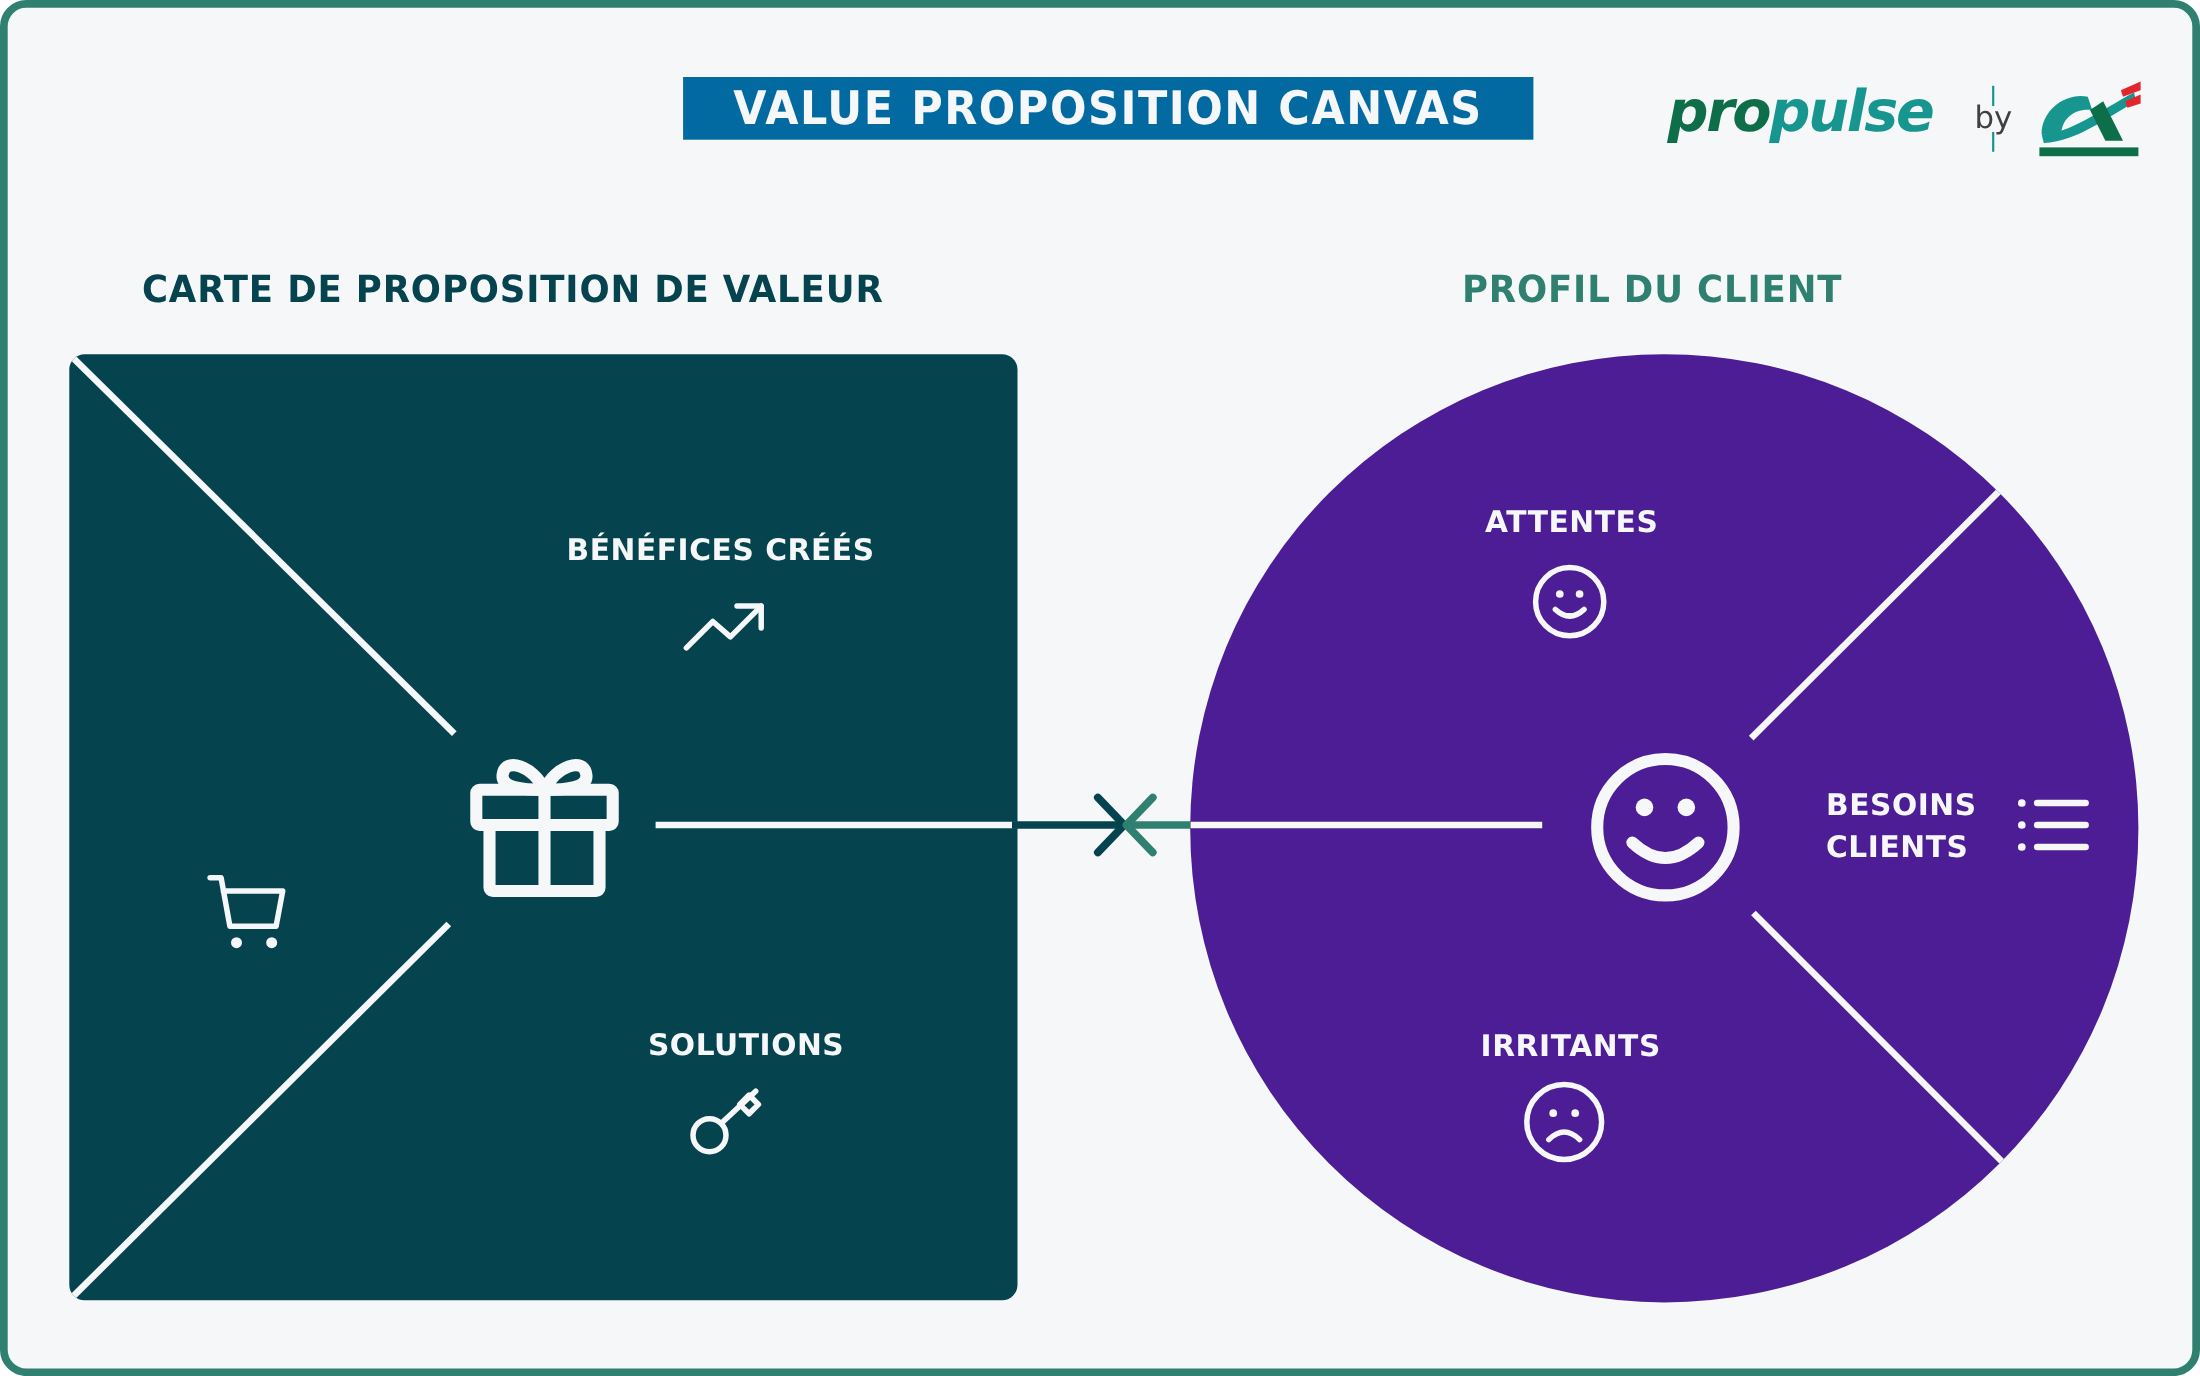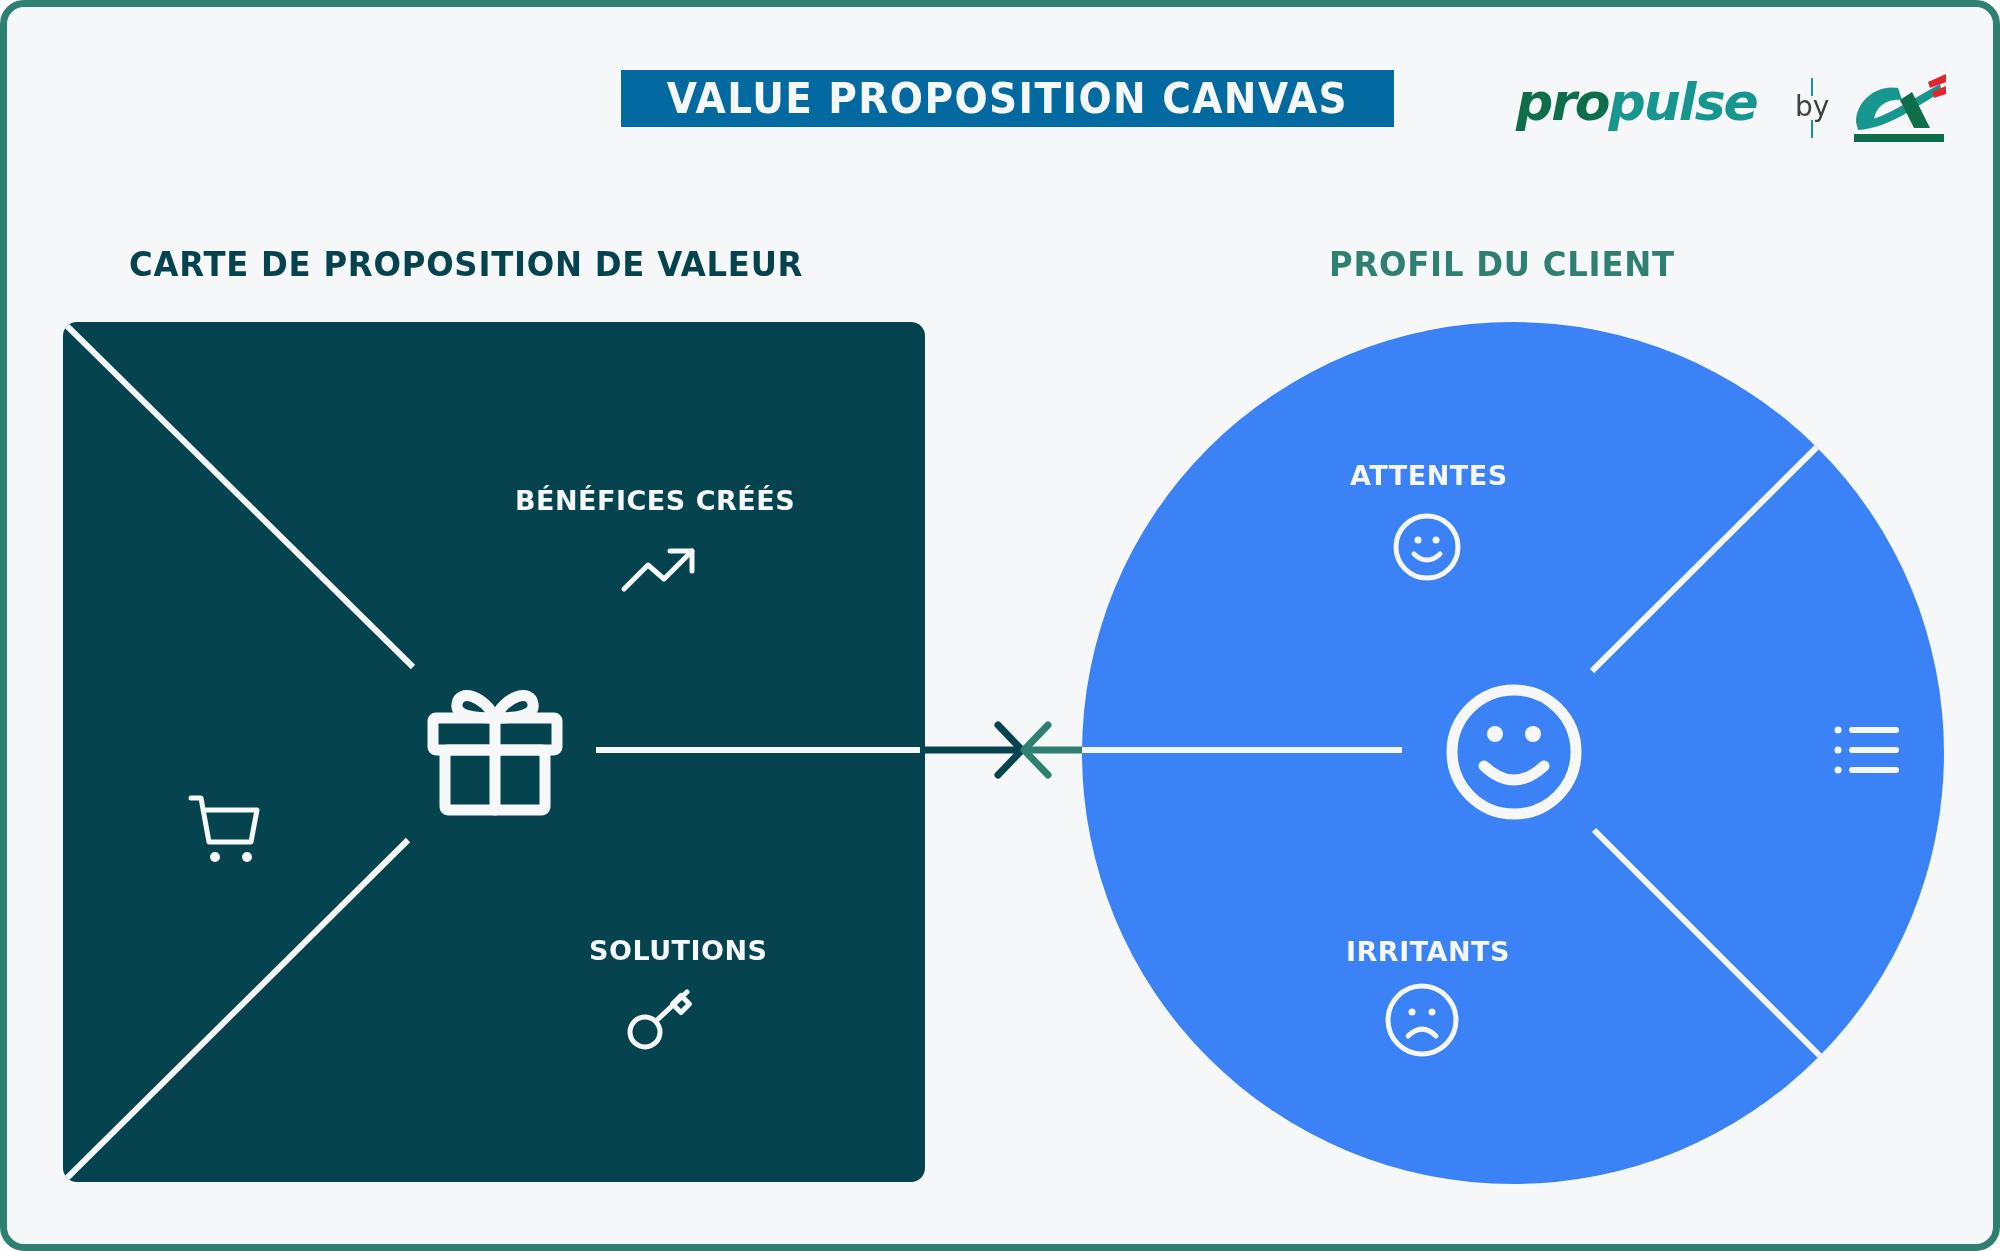--- a/index.html
+++ b/index.html
@@ -35,21 +35,21 @@
   }
   .heading-left { left: 129px; top: 244px; color: #05434f; transform: scaleX(0.95); transform-origin: left; }
   .heading-right { left: 1329px; top: 244px; color: #2f8070; transform: scaleX(0.95); transform-origin: left; }
 
   .square {
     position: absolute; left: 63px; top: 322px; width: 862px; height: 860px;
     background: #05434f; border-radius: 14px; overflow: hidden;
   }
   .circle {
     position: absolute; left: 1082px; top: 322px; width: 862px; height: 862px;
-    background: #3b82f6; border-radius: 50%; overflow: hidden;
+    background: #4c1d95; border-radius: 50%; overflow: hidden;
   }
   svg.overlay { position: absolute; left: 0; top: 0; }
 
   .label {
     position: absolute; color: #f5f7f9; font-weight: 900; font-size: 27px; letter-spacing: 0.5px;
     font-family: "DejaVu Sans", sans-serif; white-space: nowrap; line-height: 38px;
   }
 </style>
 </head>
 <body>
@@ -142,20 +142,24 @@
   </svg>
 
   <div class="label" style="left:268px;top:135px;">ATTENTES</div>
   <svg style="position:absolute;left:310px;top:190px;" width="70" height="70" viewBox="0 0 70 70">
     <circle cx="35" cy="35" r="31" fill="none" stroke="#f5f7f9" stroke-width="5"></circle>
     <circle cx="26" cy="28" r="3.5" fill="#f5f7f9"></circle>
     <circle cx="44" cy="28" r="3.5" fill="#f5f7f9"></circle>
     <path d="M22 42 Q 35 54 48 42" fill="none" stroke="#f5f7f9" stroke-width="5" stroke-linecap="round"></path>
   </svg>
 
+  <div class="label" style="left:578px;top:392px;">
+    <div>BESOINS</div>
+    <div>CLIENTS</div>
+  </div>
   <svg style="position:absolute;left:752px;top:400px;" width="66" height="56" viewBox="0 0 66 56">
     <g fill="#f5f7f9">
       <circle cx="4" cy="8" r="3.5"></circle>
         <circle cx="4" cy="28" r="3.5"></circle>
         <circle cx="4" cy="48" r="3.5"></circle>
     </g>
     <g stroke="#f5f7f9" stroke-width="6" stroke-linecap="round">
       <line x1="18" y1="8" x2="62" y2="8"></line>
         <line x1="18" y1="28" x2="62" y2="28"></line>
         <line x1="18" y1="48" x2="62" y2="48"></line>

